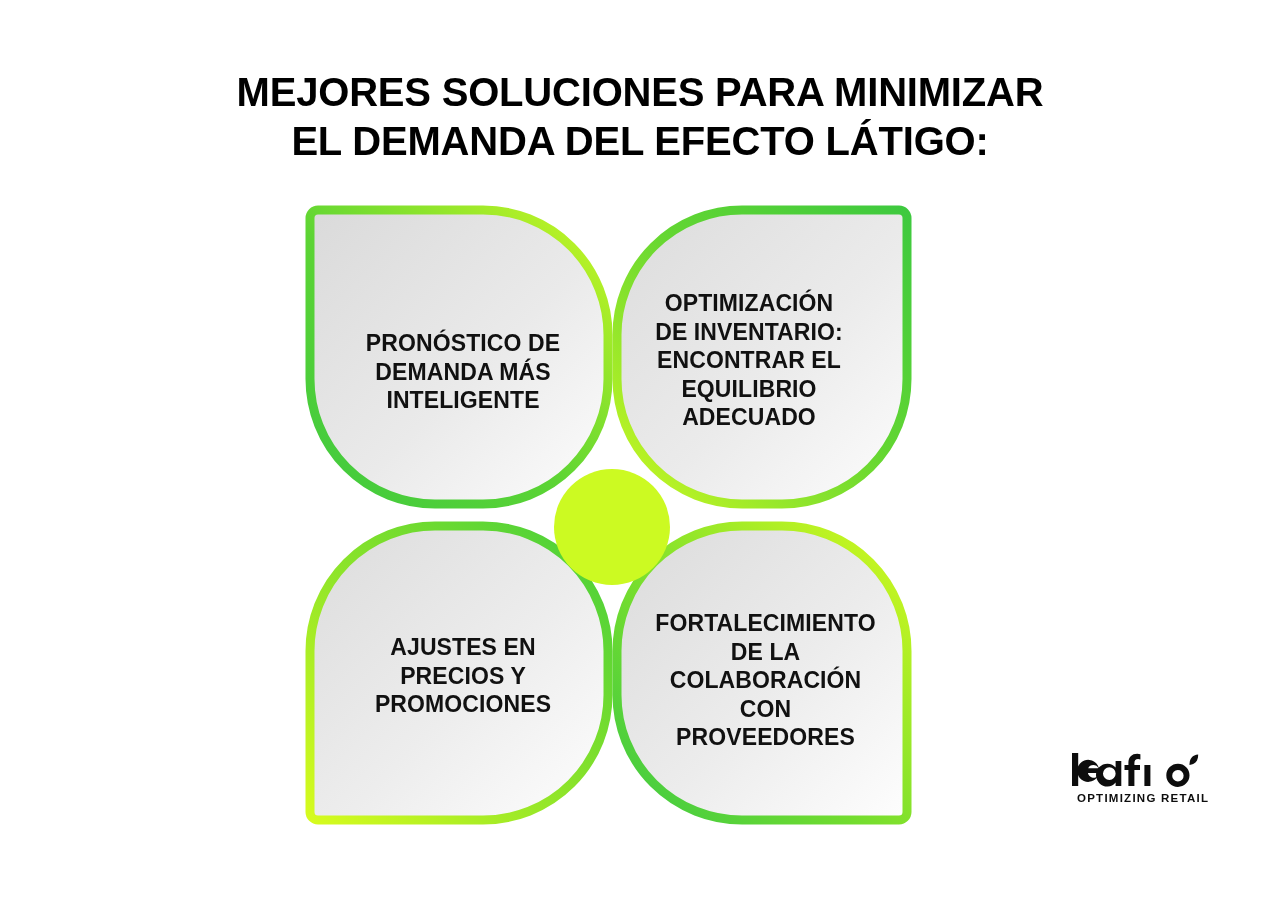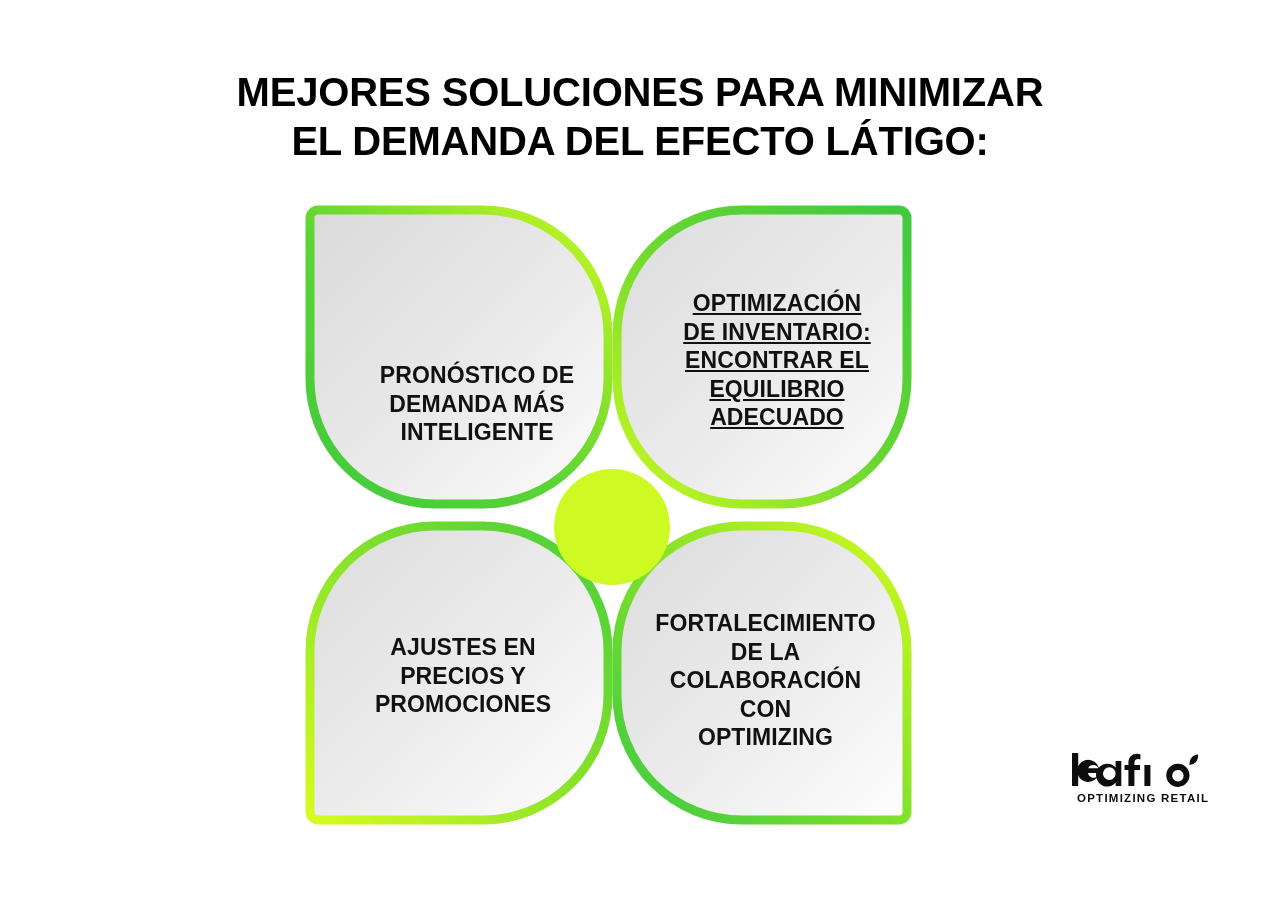--- a/index.html
+++ b/index.html
@@ -59,22 +59,22 @@
     text-align: center;
     font-family: "Liberation Sans", sans-serif;
     font-weight: 700;
     font-size: 23px;
     line-height: 28.5px;
     letter-spacing: 0.1px;
     color: #111111;
     white-space: pre-line;
     pointer-events: none;
   }
-  #label-tl { left: 32px;  top: 124px; width: 280px; margin-top: 32px; }
-  #label-tr { left: 332px; top:  84px; width: 280px; text-decoration: underline; }
+  #label-tl { left: 18px;  top: 124px; width: 280px; }
+  #label-tr { left: 304px; top:  84px; width: 280px; }
   #label-bl { left: 18px;  top: 428px; width: 280px; }
   #label-br { left: 318px; top: 404px; width: 285px; }
 
   
   #logo {
     position: absolute;
     left: 1070px;
     top: 752px;
     width: 150px;
     height: 62px;
@@ -207,21 +207,21 @@
 ENCONTRAR EL
 EQUILIBRIO
 ADECUADO</div>
   <div class="petal-label" id="label-bl">AJUSTES EN
 PRECIOS Y
 PROMOCIONES</div>
   <div class="petal-label" id="label-br">FORTALECIMIENTO
 DE LA
 COLABORACIÓN
 CON
-OPTIMIZING</div>
+PROVEEDORES</div>
 </div>
 
 <div id="logo">
   <svg id="logo-wordmark" viewBox="0 0 150 40" xmlns="http://www.w3.org/2000/svg">
     <g fill="#0d0d0d">
 
       <rect x="2" y="1" width="6.2" height="33"></rect>
 
       <path d="M27.6 24.6a11 11 0 1 1 1.6-6.1v2.6H17.9a6 6 0 0 0 9.8 3.2zM18.2 16.3h10.2a5.6 5.6 0 0 0-10.2 0z"></path>
 

